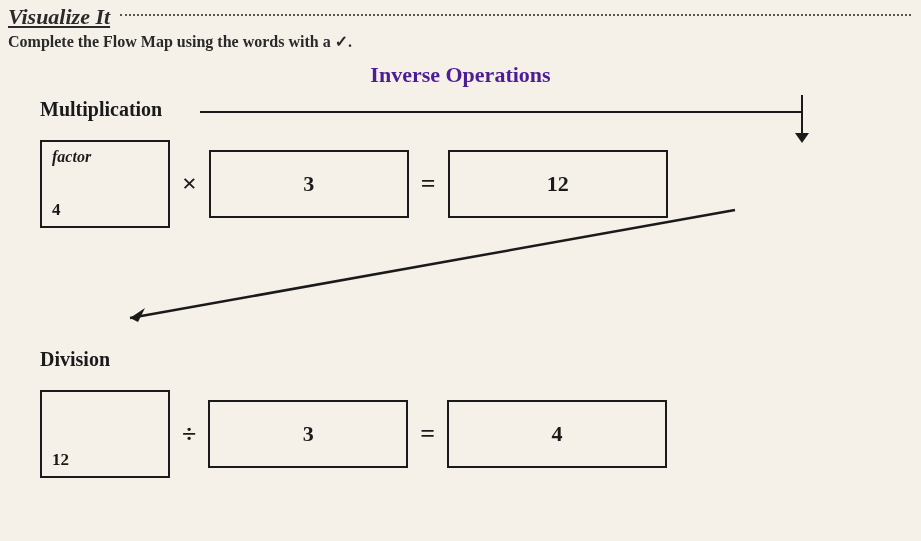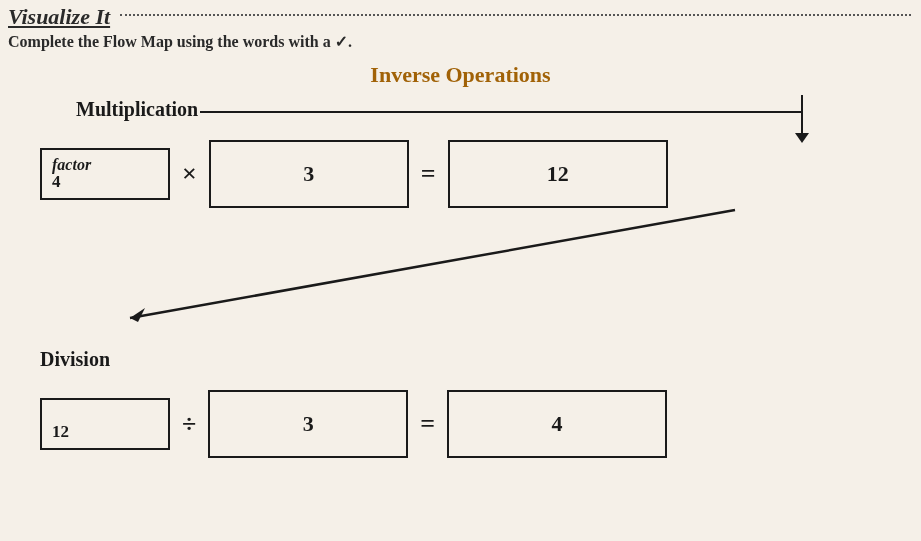--- a/index.html
+++ b/index.html
@@ -42,32 +42,31 @@
     }
 
     .flow-title {
       position: absolute;
       top: 62px;
       left: 0;
       right: 0;
       text-align: center;
       font-size: 22px;
       font-weight: bold;
-      color: #a16207;
+      color: #4c1d95;
     }
 
     
     .mult-label {
       position: absolute;
       top: 98px;
       left: 40px;
       font-size: 20px;
       font-weight: bold;
       color: #1a1a1a;
-      margin-left: 36px;
     }
 
     
     .mult-line {
       position: absolute;
       top: 111px;
       left: 200px;
       right: 120px;
       height: 2px;
       background: #1a1a1a;
@@ -108,21 +107,21 @@
       background: #f5f0e8;
       display: flex;
       flex-direction: column;
       align-items: center;
       justify-content: center;
       position: relative;
     }
 
     .box-left {
       width: 130px;
-      height: 52px;
+      height: 88px;
     }
 
     .box-center {
       width: 200px;
       height: 68px;
     }
 
     .box-right {
       width: 220px;
       height: 68px;

